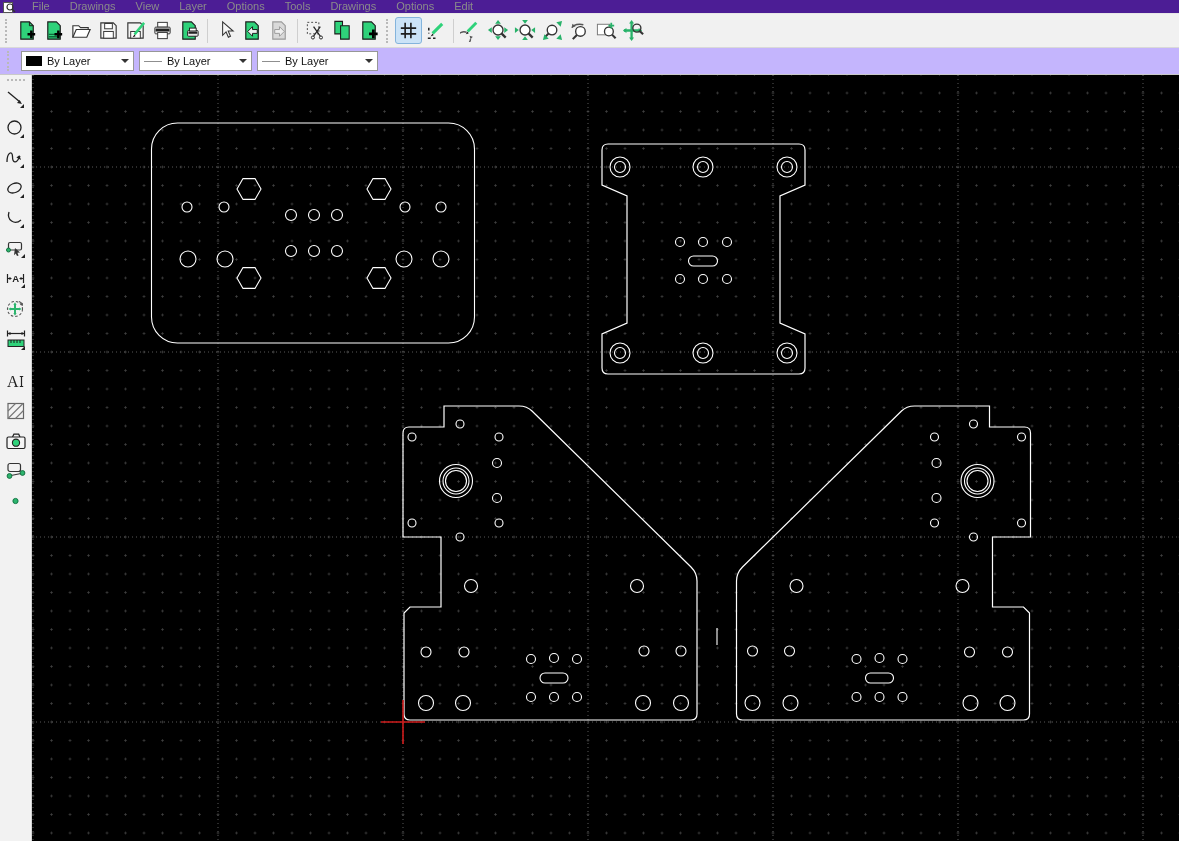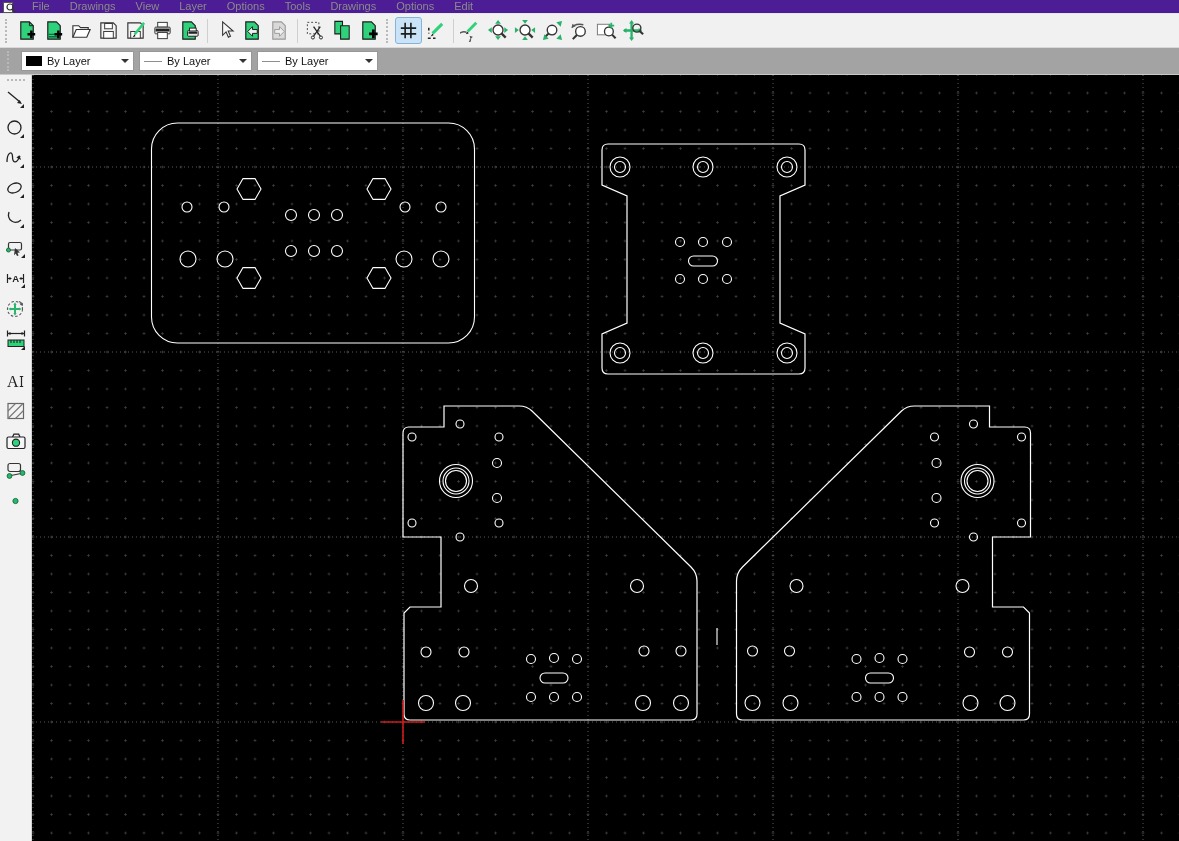--- a/index.html
+++ b/index.html
@@ -15,21 +15,21 @@
   
   .toolbar{height:34px;display:flex;align-items:center;background:#f1f1f1;
     border-bottom:1px solid #d9d9d9;padding-left:2px;}
   .vhandle{width:6px;height:24px;border-left:2px dotted #b9b9b9;margin:0 3px;}
   .tbtn{width:27px;height:27px;display:flex;align-items:center;justify-content:center;
     border:1px solid transparent;border-radius:3px;background:transparent;padding:0;}
   .tbtn.active{background:#cbe3f7;border-color:#84b4dc;}
   .tsep{width:1px;height:24px;background:#cfcfcf;margin:0 4px;}
 
   
-  .penrow{height:27px;display:flex;align-items:center;background:#a3a3a3;
+  .penrow{height:27px;display:flex;align-items:center;background:#c4b5fd;
     border-bottom:1px solid #c9c9c9;padding-left:4px;gap:5px;}
   .combo{height:20px;width:113px;background:#fff;border:1px solid #979797;
     display:flex;align-items:center;padding:0 4px;font-size:11px;color:#101010;}
   .combo .swatch{width:16px;height:10px;background:#000;margin-right:5px;flex:0 0 auto;}
   .combo .linesample{width:18px;height:1px;background:#8f8f8f;margin-right:5px;flex:0 0 auto;}
   .combo .arrow{margin-left:auto;width:0;height:0;border:4px solid transparent;
     border-top-color:#333;margin-top:4px;}
 
   
   .main{display:flex;height:766px;}

